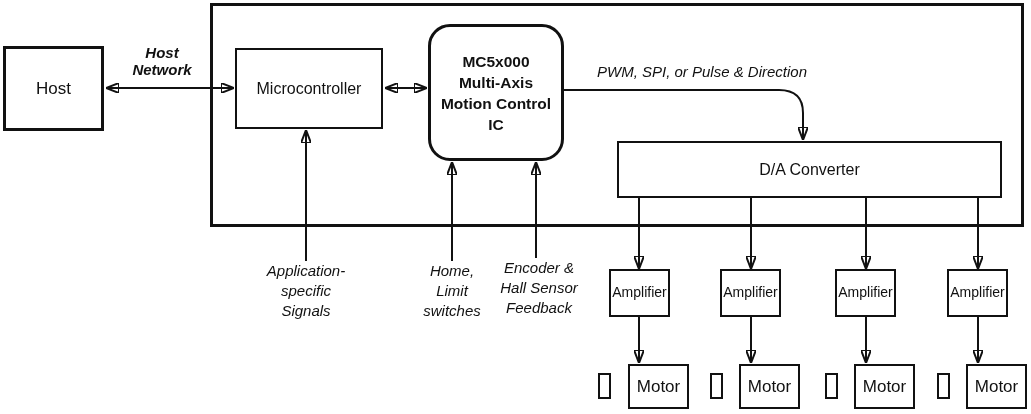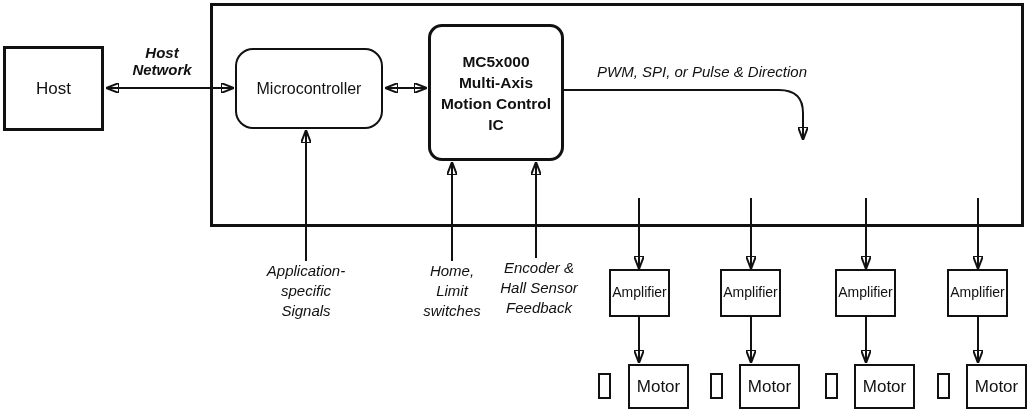--- a/index.html
+++ b/index.html
@@ -25,21 +25,21 @@
     line-height: 1.25;
   }
   .outer {
     border-width: 3px;
     background: transparent;
   }
   .host  { border-width: 3px; font-size: 17px; }
   .micro { font-size: 16px; }
   .ic {
     border-width: 3px;
-    border-radius: 14px;
+    border-radius: 22px;
     font-weight: bold;
     font-size: 15.5px;
     line-height: 21px;
   }
   .dac { font-size: 16px; }
   .amp { font-size: 14px; }
   .motor { font-size: 17px; margin-left: 19px; }
   .motor-tab, .motor-shaft {
     position: absolute;
     box-sizing: border-box;
@@ -70,27 +70,28 @@
 </style>
 </head>
 <body>
 
 <div class="stage">
 
   <div class="box outer" style="left:210px; top:3px; width:814px; height:224px;"></div>
 
   <div class="box host" style="left:3px; top:46px; width:101px; height:85px;">Host</div>
 
-  <div class="box micro" style="left:235px; top:48px; width:148px; height:81px;border-radius:18px;">Microcontroller</div>
+  <div class="box micro" style="left:235px; top:48px; width:148px; height:81px;">Microcontroller</div>
 
   <div class="box ic" style="left:428px; top:24px; width:136px; height:137px;">MC5x000
 Multi-Axis
 Motion Control
 IC</div>
 
+  <div class="box dac" style="left:617px; top:141px; width:385px; height:57px;">D/A Converter</div>
 
   <div class="box amp" style="left:609px; top:269px; width:61px; height:48px;">Amplifier</div>
   <div class="box amp" style="left:720px; top:269px; width:61px; height:48px;">Amplifier</div>
   <div class="box amp" style="left:835px; top:269px; width:61px; height:48px;">Amplifier</div>
   <div class="box amp" style="left:947px; top:269px; width:61px; height:48px;">Amplifier</div>
 
   <div class="motor-tab" style="left:598px; top:373px; width:13px; height:26px;"></div>
   <div class="motor-shaft" style="left:668px; top:382px; width:19px; height:9px;"></div>
   <div class="box motor" style="left:609px; top:364px; width:61px; height:45px;">Motor</div>
 

